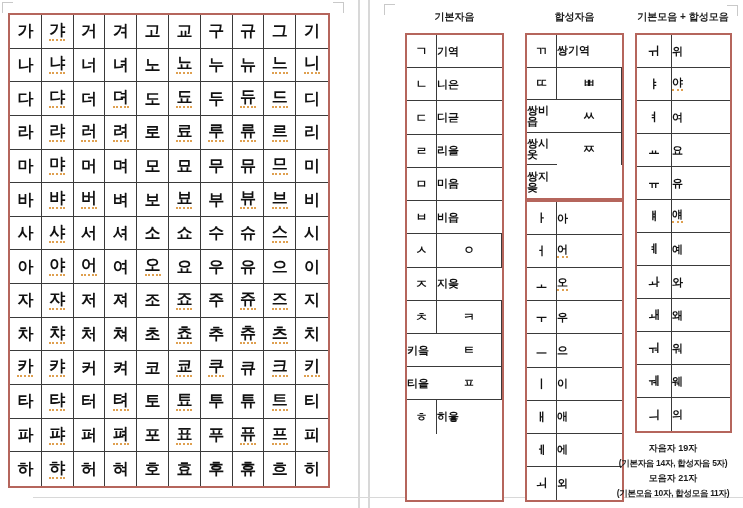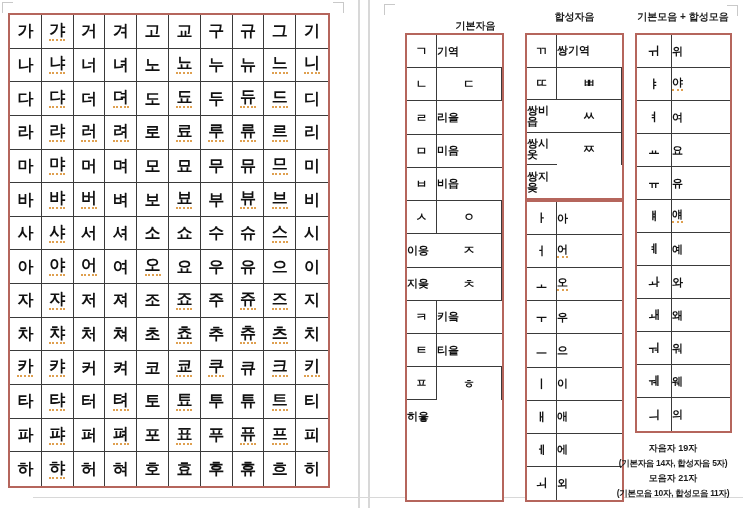--- a/index.html
+++ b/index.html
@@ -27,21 +27,21 @@
   }
   .sc{display:flex;align-items:center;justify-content:center;
       border-right:1px solid var(--g);border-bottom:1px solid var(--g);
       font-size:16px;font-weight:700;line-height:1;}
   #syllable-grid .sc:nth-child(10n){border-right:none;}
   #syllable-grid .sc:nth-child(n+131){border-bottom:none;}
 
   
   .hdr{position:absolute;top:10px;height:16px;text-align:center;
        font-size:10px;font-weight:700;color:#1d1d1d;z-index:2;}
-  #hdr-basic-consonants{left:426px;width:99px;margin-top:9px;}
+  #hdr-basic-consonants{left:405px;width:99px;}
   #hdr-compound-consonants{left:525px;width:99px;text-align:center;}
   #hdr-vowels{left:613px;width:140px;}
 
   
   .pair{position:absolute;display:grid;background:#fff;
         border:2px solid var(--r);box-sizing:border-box;z-index:2;}
   #tbl-basic-consonants{left:405px;top:33px;width:99px;height:469px;
         grid-template-columns:30px 1fr;grid-template-rows:repeat(14,1fr);}
   #tbl-compound-consonants{left:525px;top:33px;width:99px;height:167px;
         grid-template-columns:30px 1fr;grid-template-rows:repeat(5,1fr);}
@@ -510,23 +510,29 @@
   <div class="pair" id="tbl-basic-consonants">
       <div class="jc">
         <span>ㄱ</span>
       </div>
       <div class="nc">
         <span>기역</span>
       </div>
       <div class="jc">
         <span>ㄴ</span>
       </div>
+      <div class="nc">
+        <span>니은</span>
+      </div>
       <div class="jc">
         <span>ㄷ</span>
       </div>
+      <div class="nc">
+        <span>디귿</span>
+      </div>
       <div class="jc">
         <span>ㄹ</span>
       </div>
       <div class="nc">
         <span>리을</span>
       </div>
       <div class="jc">
         <span>ㅁ</span>
       </div>
       <div class="nc">
@@ -536,23 +542,20 @@
         <span>ㅂ</span>
       </div>
       <div class="nc">
         <span>비읍</span>
       </div>
       <div class="jc">
         <span>ㅅ</span>
       </div>
       <div class="jc">
         <span>ㅇ</span>
-      </div>
-      <div class="nc">
-        <span>이응</span>
       </div>
       <div class="jc">
         <span>ㅈ</span>
       </div>
       <div class="nc">
         <span>지읒</span>
       </div>
       <div class="jc">
         <span>ㅊ</span>
       </div>

